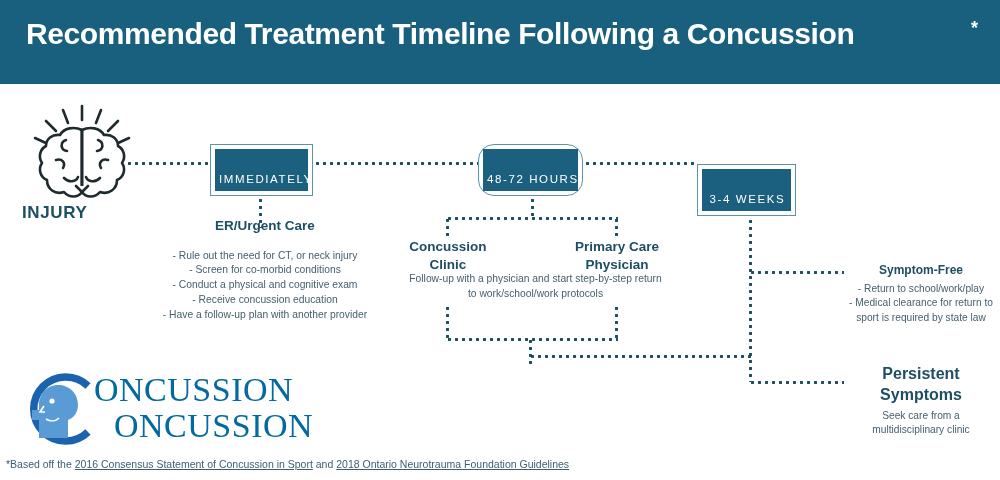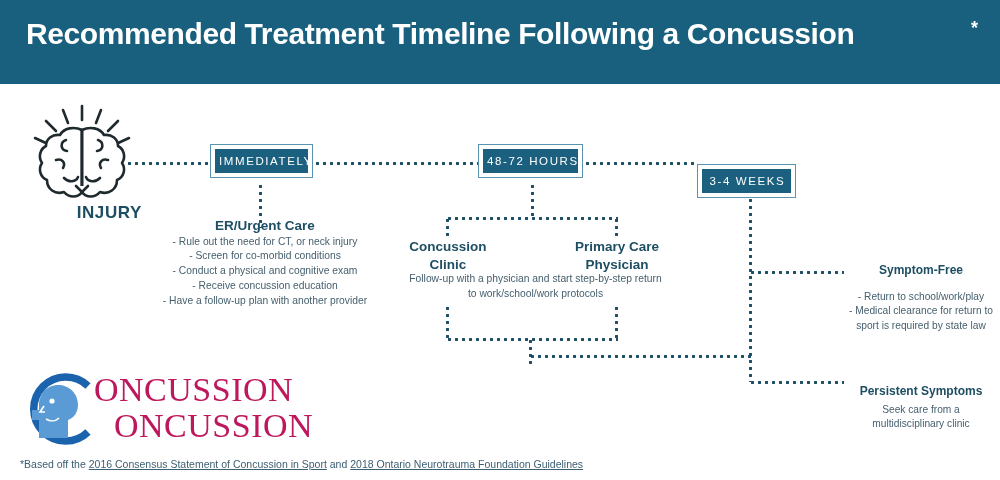--- a/index.html
+++ b/index.html
@@ -31,45 +31,45 @@
     left:971px;top:18px;
     color:#ffffff;
     font-size:18px;
     font-weight:bold;
   }
 
   
   .brain-wrap{position:absolute;left:22px;top:100px;width:120px;height:120px;}
   .injury-label{
     position:absolute;left:22px;top:203px;width:120px;
-    text-align:right;
+    text-align:left;
     color:#1d4e63;
     font-size:17px;font-weight:bold;letter-spacing:0.6px;
   }
 
   
   .badge{
     position:absolute;
     box-sizing:border-box;
     border:1px solid #5b93ae;
     background:#ffffff;
     padding:4px;
   }
   .badge-inner{
     background:#1b607e;
     color:#ffffff;
     font-size:11.5px;
     letter-spacing:1.6px;
     text-align:center;
-    padding:6px 2px 6px 4px;
+    padding:24px 2px 6px 4px;
     white-space:nowrap;
     font-family:"Liberation Sans", sans-serif;
   }
   #badge-immediately{left:210px;top:144px;width:103px;}
-  #badge-4872{left:478px;top:144px;width:105px;}
+  #badge-4872{left:478px;top:144px;width:105px;border-radius:16px;}
   #badge-34w{left:697px;top:128px;width:99px;margin-top:36px;}
 
   
   .dot-h{
     position:absolute;height:3px;
     background-image:radial-gradient(circle, #1d4e63 1.4px, rgba(0,0,0,0) 1.6px);
     background-size:7px 3px;
     background-repeat:repeat-x;
     background-position:0 0;
   }
@@ -90,57 +90,57 @@
     line-height:1.3;
   }
   .block-body{
     color:#46606e;
     text-align:center;
     line-height:1.45;
   }
 
   #er-block{left:145px;top:217px;width:240px;}
   #er-block .block-title{font-size:13.5px;}
-  #er-block .block-body{font-size:10.3px;margin-top:0;}
+  #er-block .block-body{font-size:10.3px;margin-top:14px;}
 
   #clinic-block{left:398px;top:238px;width:100px;}
   #clinic-block .block-title{font-size:13.5px;line-height:1.35;}
 
   #pcp-block{left:562px;top:238px;width:110px;}
   #pcp-block .block-title{font-size:13.5px;line-height:1.35;}
 
   #followup-text{
     left:408px;top:272px;width:255px;
     color:#46606e;font-size:10.3px;text-align:center;line-height:1.45;
   }
 
   #symptomfree-block{left:845px;top:236px;width:152px;}
   #symptomfree-block .block-title{font-size:12px;margin-top:27px;}
-  #symptomfree-block .block-body{font-size:10.2px;margin-top:11px;}
+  #symptomfree-block .block-body{font-size:10.2px;margin-top:3px;}
 
   #persistent-block{left:845px;top:364px;width:152px;}
-  #persistent-block .block-title{font-size:12px;margin-top:20px;}
+  #persistent-block .block-title{font-size:16px;}
   #persistent-block .block-body{font-size:10.2px;margin-top:3px;}
 
   
   .logo{position:absolute;left:22px;top:370px;width:280px;height:82px;}
   .logo-text{
     position:absolute;left:72px;top:2px;
-    color:#be185d;
+    color:#0369a1;
     font-family:"Liberation Serif", serif;
     font-size:34px;
     letter-spacing:0.5px;
     line-height:1.08;
     font-weight:normal;
   }
   .logo-line2{position:absolute;left:92px;top:38px;}
 
   
   .footnote{
-    position:absolute;left:20px;top:458px;
+    position:absolute;left:6px;top:458px;
     font-size:10.5px;color:#3d5f72;
     white-space:nowrap;
   }
   .footnote .lnk{text-decoration:underline;color:#3d5f72;}
 </style>
 </head>
 <body>
 
 <div id="infographic">
 

